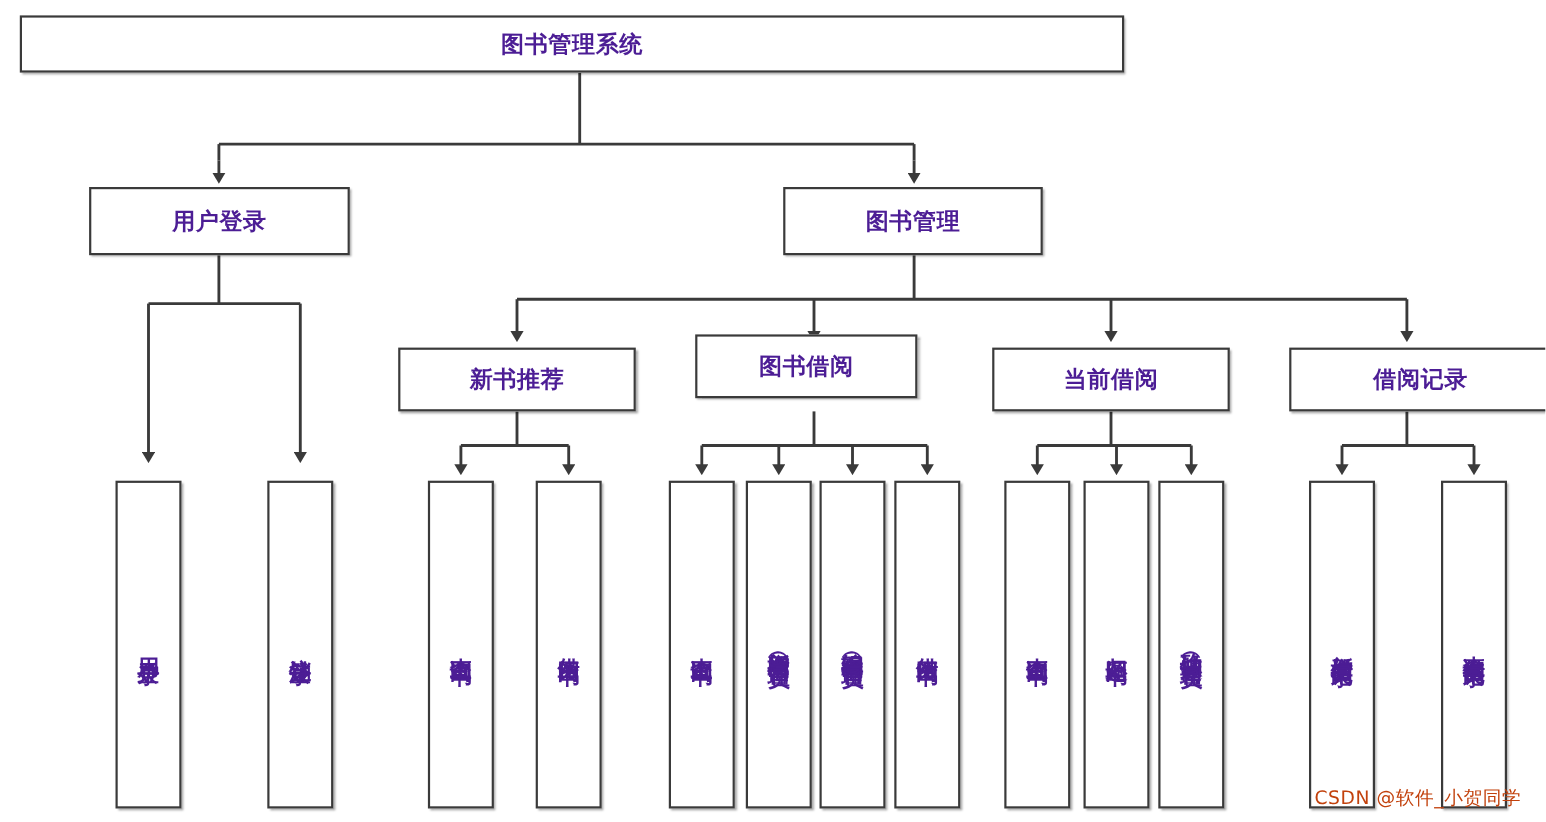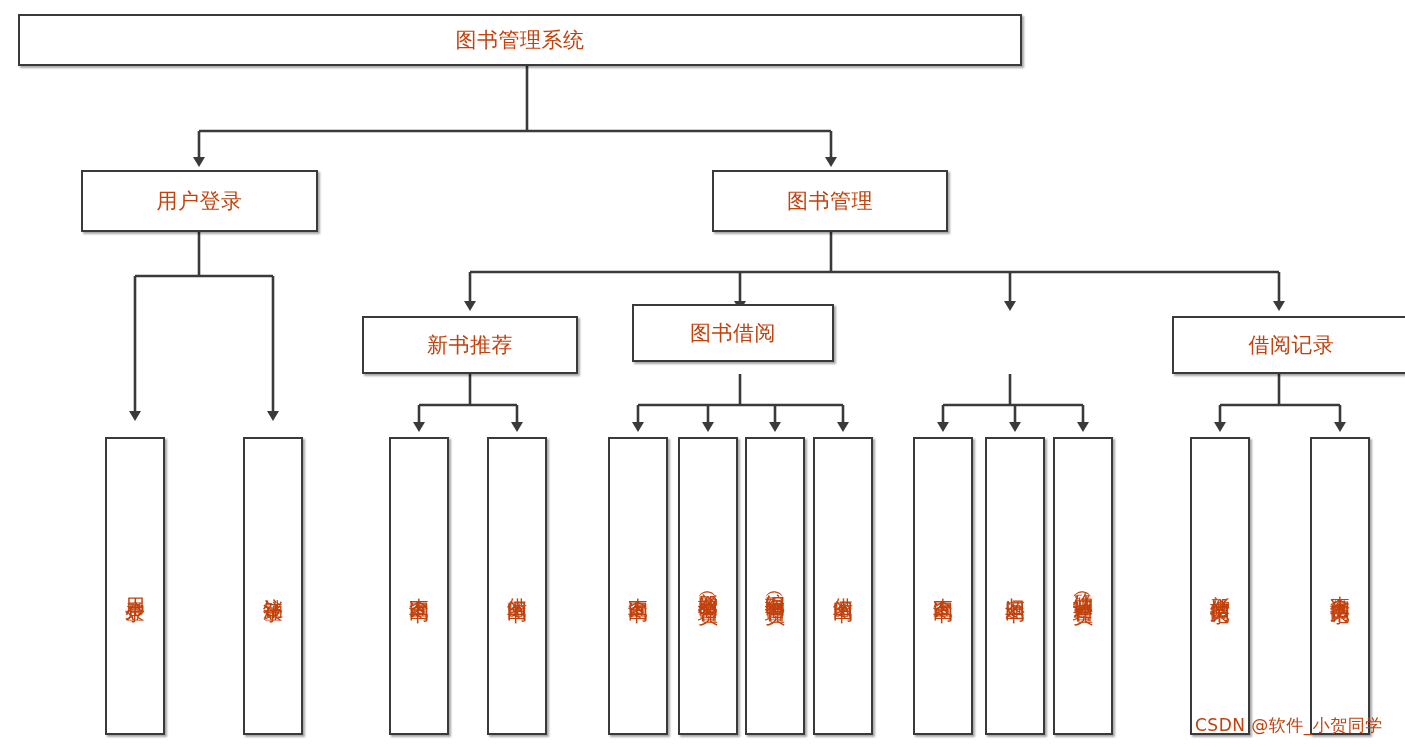--- a/index.html
+++ b/index.html
@@ -27,22 +27,23 @@
   }
   .node {
     position: absolute;
     box-sizing: border-box;
     background: #ffffff;
     border: 2px solid #3a3a3a;
     box-shadow: 2px 2px 2px rgba(0,0,0,0.35);
     display: flex;
     align-items: center;
     justify-content: center;
-    color: #c2410c;
+    color: #4c1d95;
     text-align: center;
+    font-weight: bold;
   }
   .node.horiz {
     font-size: 21px;
     letter-spacing: 0.5px;
   }
   .node.vert {
     writing-mode: vertical-rl;
     text-orientation: upright;
     font-size: 20px;
     line-height: 1.15;
@@ -131,20 +132,23 @@
   <div class="node horiz" style="left:362px; top:316px; width:216px; height:58px;">
     <span>新书推荐</span>
   </div>
 
   <div class="node horiz" style="left:712px; top:170px; width:236px; height:62px;">
     <span>图书管理</span>
   </div>
   <div class="node horiz" style="left:632px; top:304px; width:202px; height:58px;text-align:center;">
     <span>图书借阅</span>
   </div>
+  <div class="node horiz" style="left:902px; top:316px; width:216px; height:58px;">
+    <span>当前借阅</span>
+  </div>
   <div class="node horiz" style="left:1172px; top:316px; width:239px; height:58px;">
     <span>借阅记录</span>
   </div>
 
   <div class="node vert" style="left:105px; top:437px; width:60px; height:298px;">
     <span class="vtext">用户登录</span>
   </div>
   <div class="node vert" style="left:243px; top:437px; width:60px; height:298px;">
     <span class="vtext">注销登录</span>
   </div>

